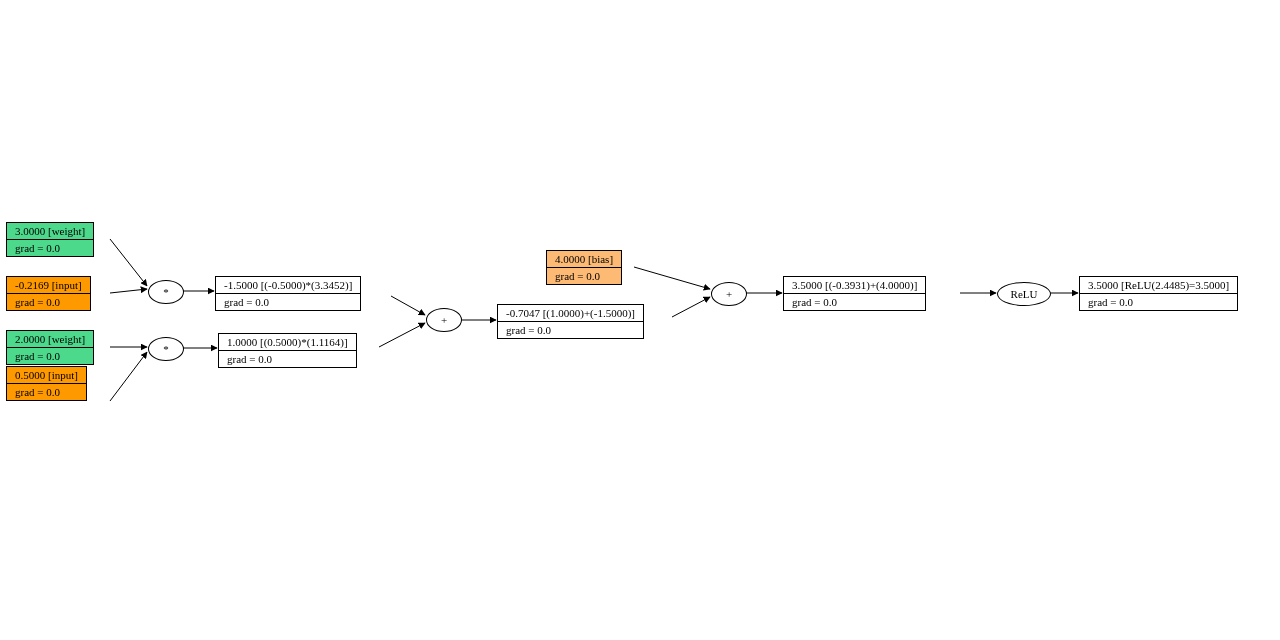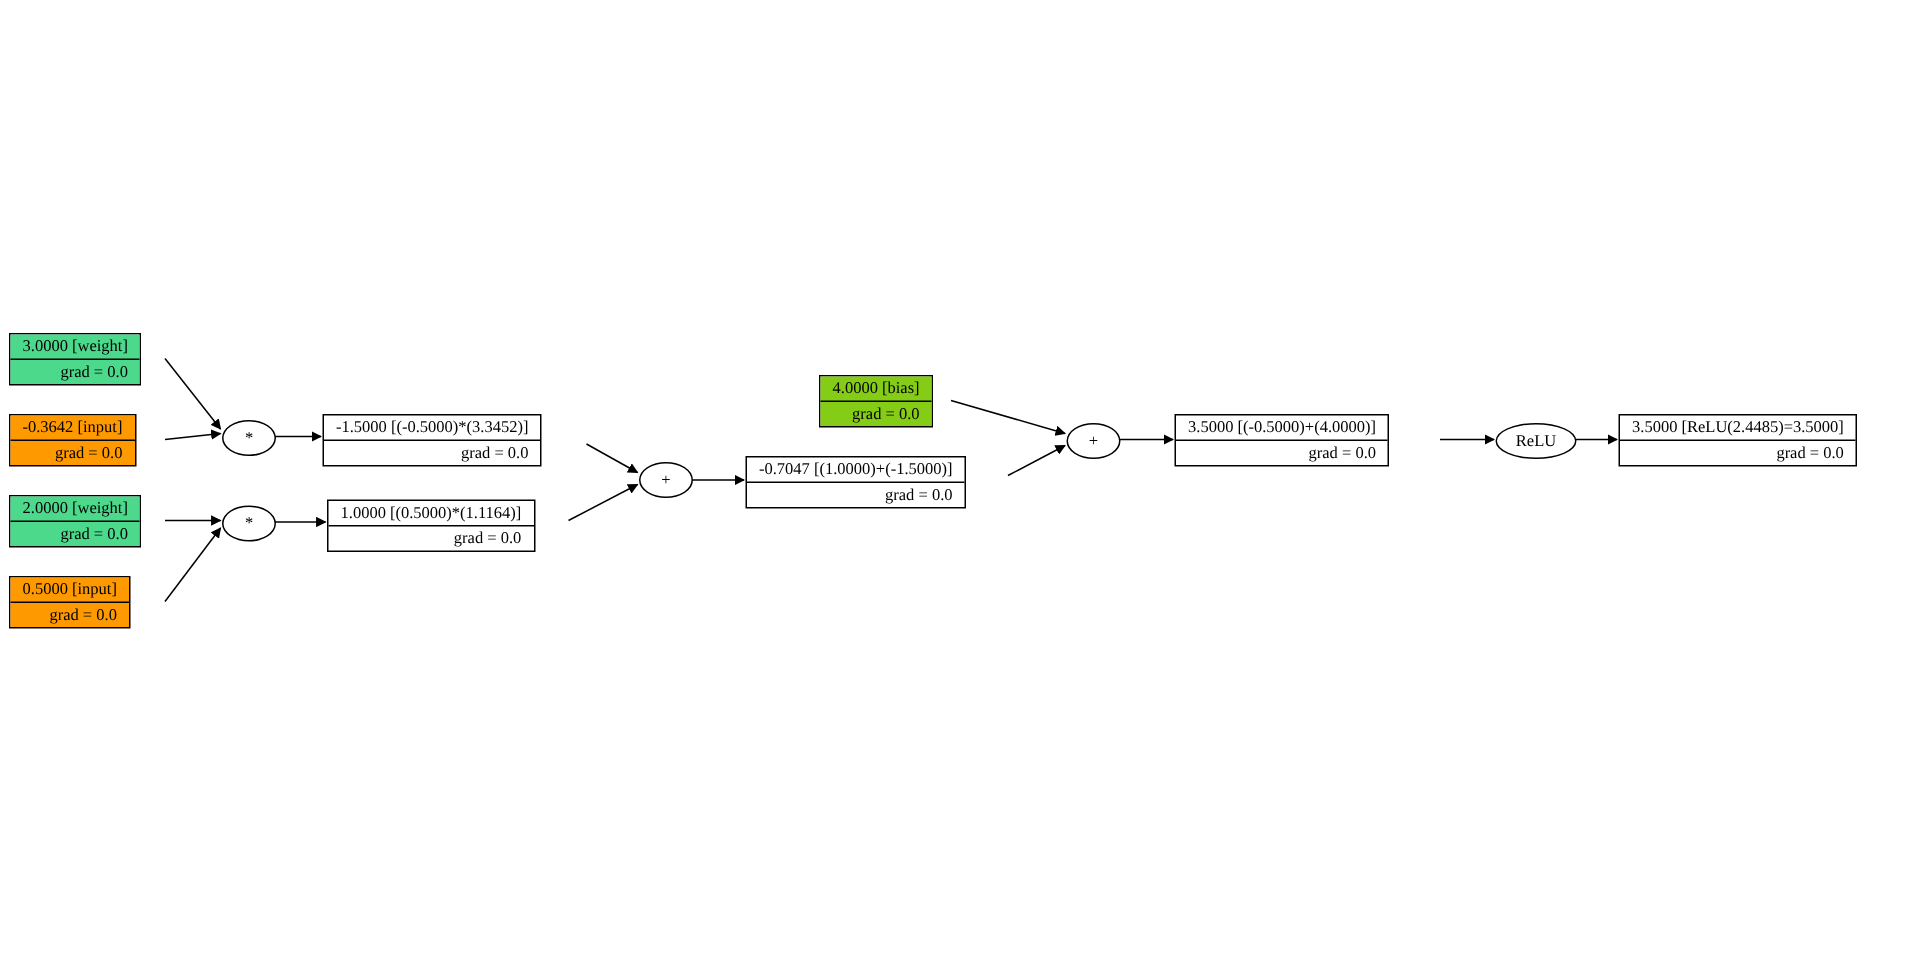--- a/index.html
+++ b/index.html
@@ -1,23 +1,23 @@
 <!DOCTYPE html>
 <html><head>
 <meta charset="utf-8">
 <style>
 html,body{margin:0;padding:0;width:1280px;height:640px;background:#fff;
 font-family:"Times New Roman",serif;font-size:11px;color:#000}
 svg{position:absolute;top:0;left:0}
 .node{position:absolute;border:1px solid #000;background:#fff}
-.node .top,.node .bot{text-align:right;padding:2px 8px;white-space:nowrap}
+.node .top,.node .bot{text-align:left;padding:2px 8px;white-space:nowrap}
 .node .top{border-bottom:1px solid #000}
 .inp .top,.inp .bot{background:#ff9900}
 .wgt .top,.wgt .bot{background:#4cd98b}
-.bias .top,.bias .bot{background:#84cc16}
+.bias .top,.bias .bot{background:#fdba74}
 .op{position:absolute;border:1px solid #000;border-radius:50%;
 background:#fff;display:flex;align-items:center;justify-content:center}
 .op.sm{width:34px;height:22px}
 .op.big{width:52px;height:22px}
 </style>
 </head>
 <body>
 
 <svg width="1280" height="640">
 <defs>
@@ -41,28 +41,28 @@
 <line x1="960" y1="293" x2="996" y2="293"></line>
 <line x1="1050" y1="293" x2="1078" y2="293"></line>
 </g>
 </svg>
 
 <div class="node wgt" style="left:6px;top:222px">
  <div class="top">3.0000 [weight]</div>
  <div class="bot">grad = 0.0</div>
 </div>
 <div class="node inp" style="left:6px;top:276px">
- <div class="top">-0.3642 [input]</div>
+ <div class="top">-0.2169 [input]</div>
  <div class="bot">grad = 0.0</div>
 </div>
 <div class="node wgt" style="left:6px;top:330px">
  <div class="top">2.0000 [weight]</div>
  <div class="bot">grad = 0.0</div>
 </div>
-<div class="node inp" style="left:6px;top:384px">
+<div class="node inp" style="left:6px;top:366px">
  <div class="top">0.5000 [input]</div>
  <div class="bot">grad = 0.0</div>
 </div>
 <div class="node bias" style="left:546px;top:250px">
  <div class="top">4.0000 [bias]</div>
  <div class="bot">grad = 0.0</div>
 </div>
 
 <div class="op sm" style="left:148px;top:280px">
     <span>*</span>
@@ -86,19 +86,19 @@
 </div>
 <div class="node" style="left:218px;top:333px">
  <div class="top">1.0000 [(0.5000)*(1.1164)]</div>
  <div class="bot">grad = 0.0</div>
 </div>
 <div class="node" style="left:497px;top:304px">
  <div class="top">-0.7047 [(1.0000)+(-1.5000)]</div>
  <div class="bot">grad = 0.0</div>
 </div>
 <div class="node" style="left:783px;top:276px">
- <div class="top">3.5000 [(-0.5000)+(4.0000)]</div>
+ <div class="top">3.5000 [(-0.3931)+(4.0000)]</div>
  <div class="bot">grad = 0.0</div>
 </div>
 <div class="node" style="left:1079px;top:276px">
  <div class="top">3.5000 [ReLU(2.4485)=3.5000]</div>
  <div class="bot">grad = 0.0</div>
 </div>
 
 </body></html>

